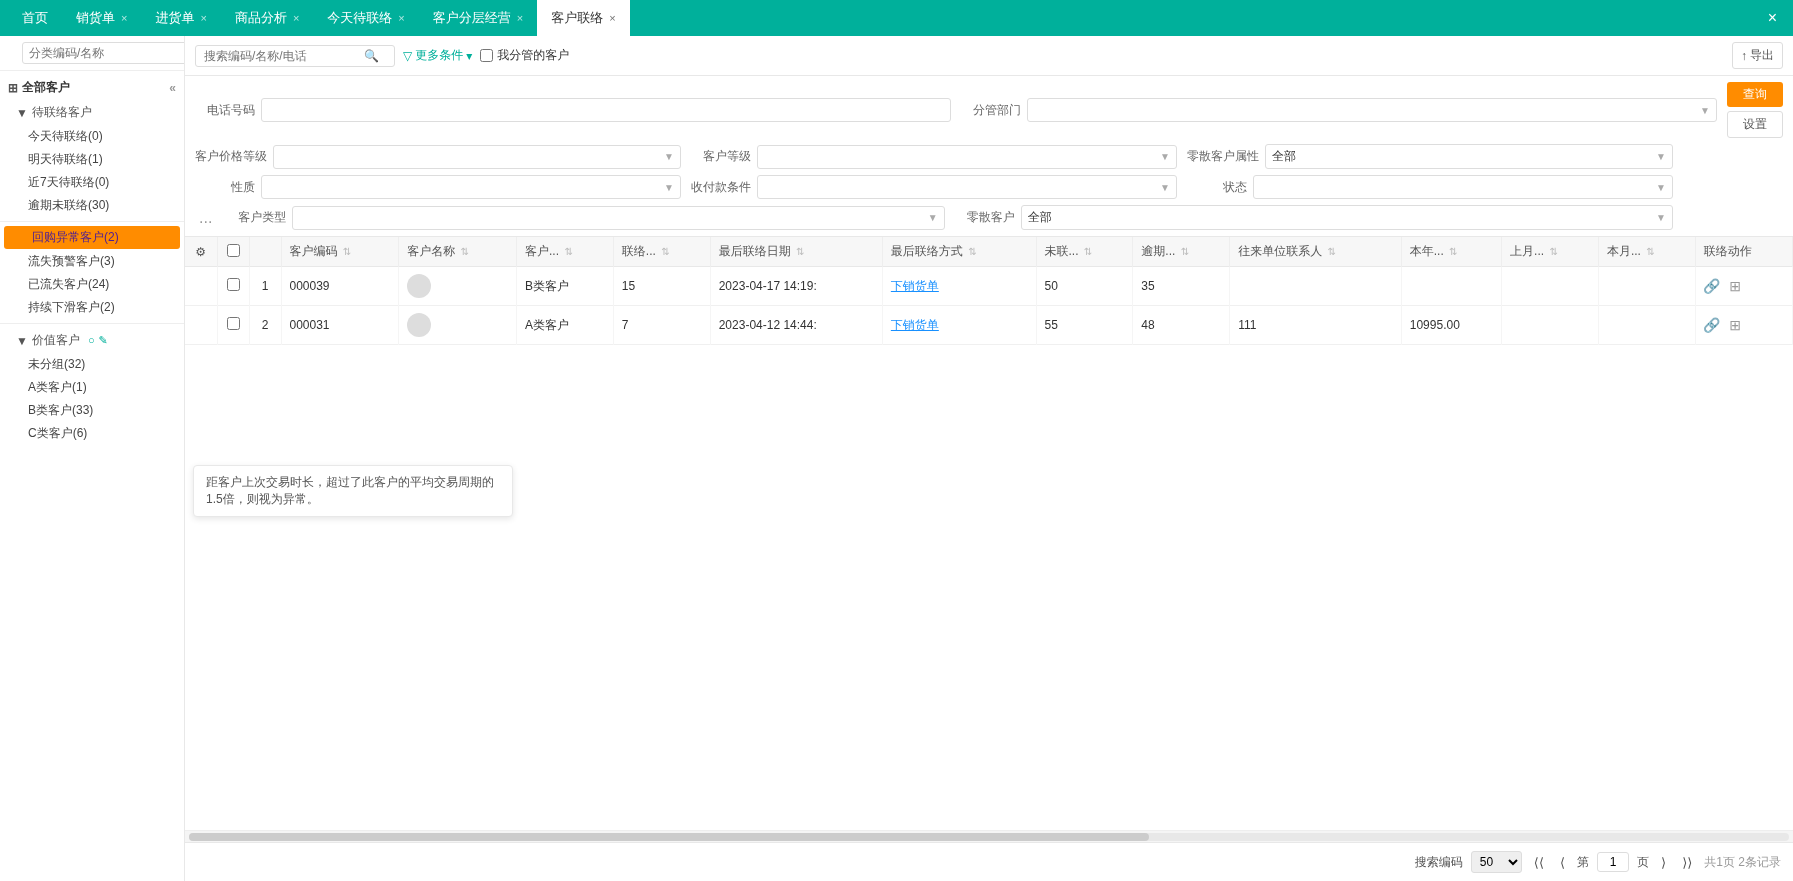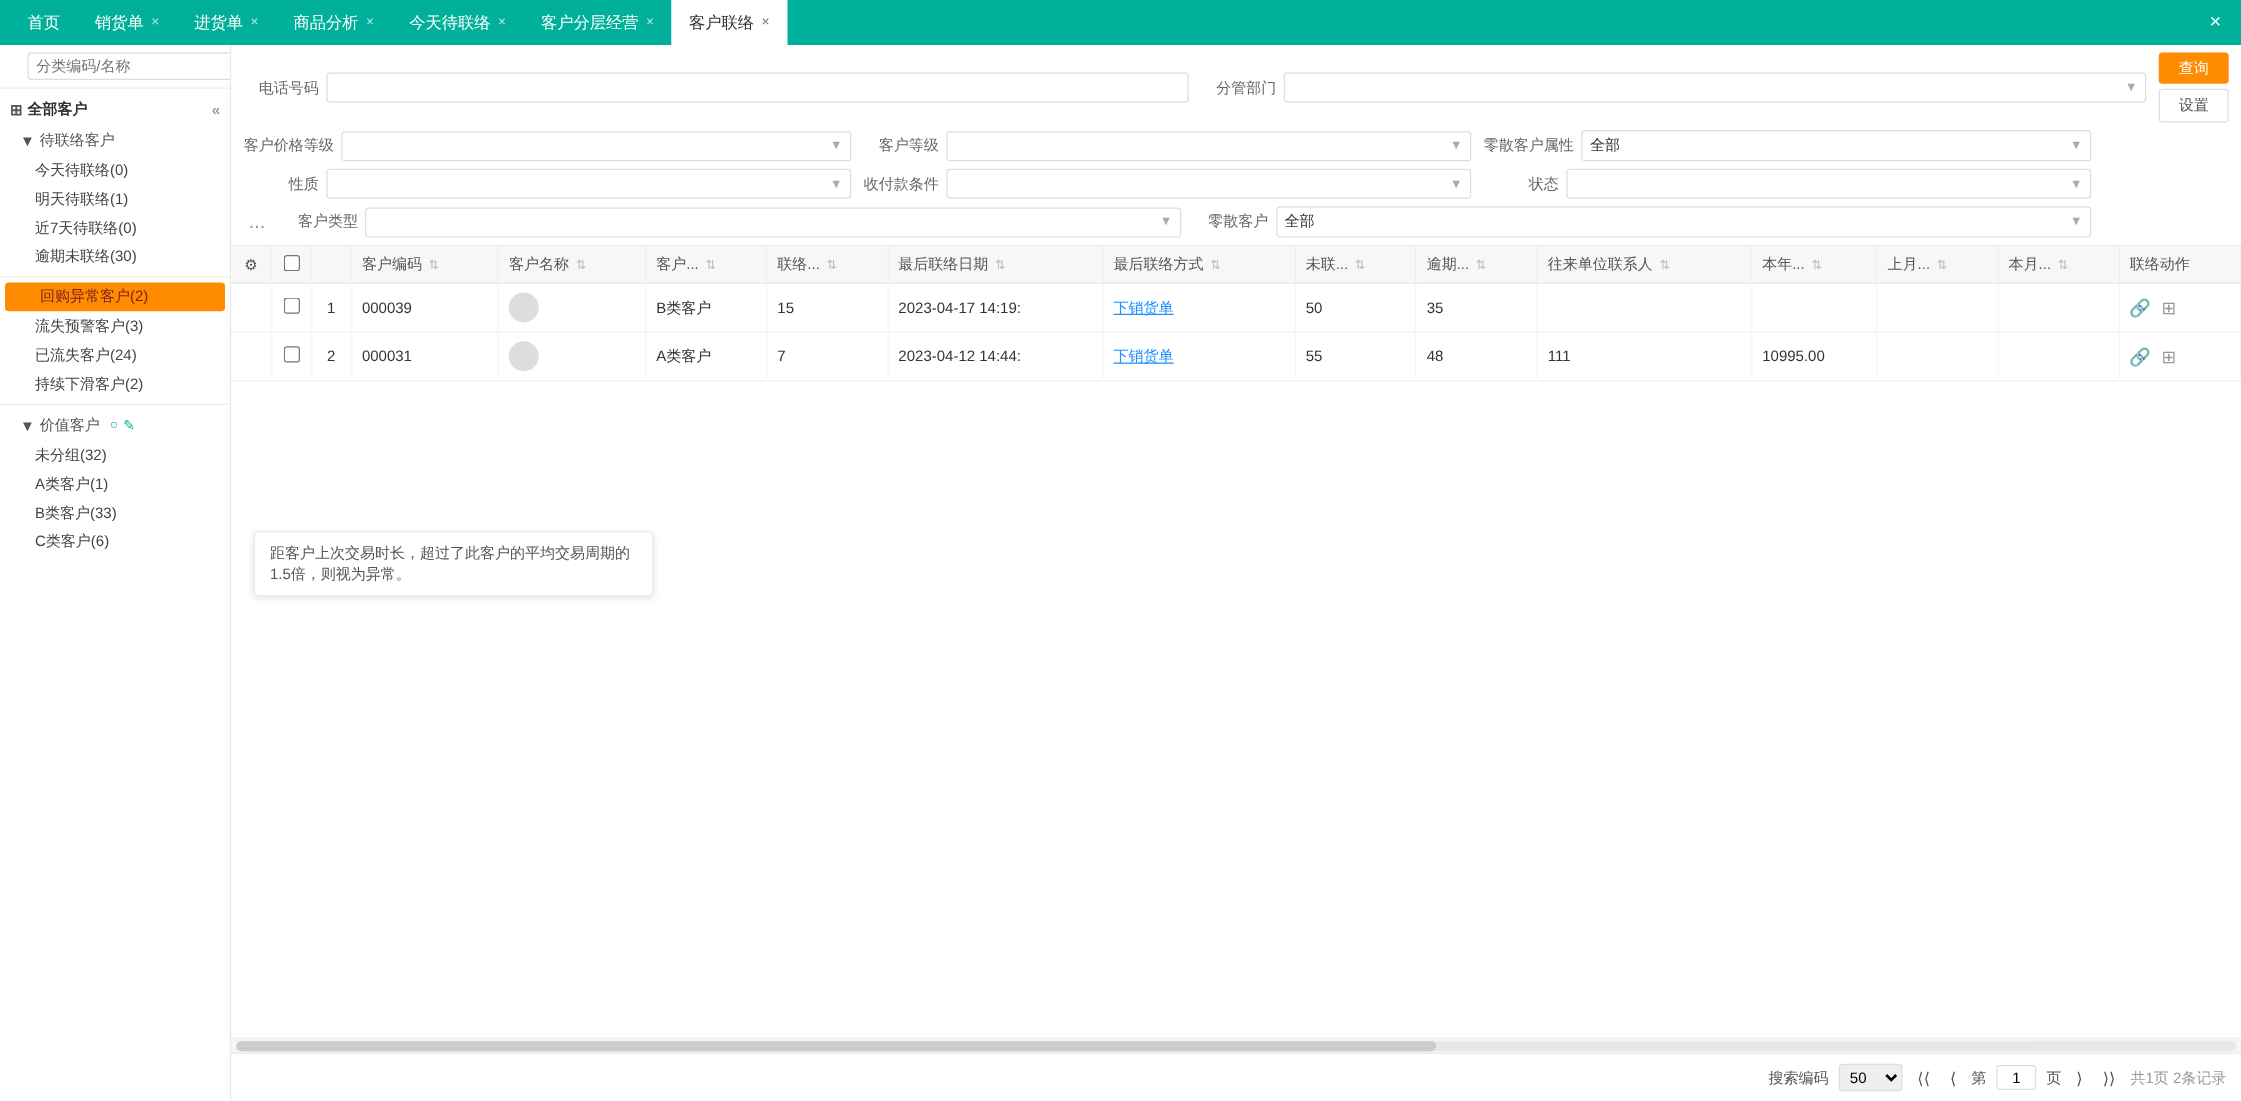--- a/index.html
+++ b/index.html
@@ -55,21 +55,21 @@
     .tree-section-title {
       display: flex; align-items: center;
       padding: 4px 8px 4px 16px; font-size: 12px; color: #555;
       cursor: pointer;
     }
     .tree-section-title .arrow { margin-right: 4px; }
     .tree-item {
       padding: 3px 8px 3px 28px; font-size: 12px; color: #444;
       cursor: pointer; white-space: nowrap;
     }
-    .tree-item.active { background: #ff8c00; color: #7f1d1d; border-radius: 3px; margin: 1px 4px; }
+    .tree-item.active { background: #ff8c00; color: #4c1d95; border-radius: 3px; margin: 1px 4px; }
     .tree-divider { height: 1px; background: #eee; margin: 4px 0; }
     .value-section {
       display: flex; align-items: center;
       padding: 4px 8px 4px 16px; font-size: 12px; color: #555;
     }
     .value-section .arrow { margin-right: 4px; }
     .value-edit-btns { display: flex; gap: 4px; margin-left: 8px; }
     .value-edit-btns span { cursor: pointer; color: #00b09b; font-size: 11px; }
 
     
@@ -191,21 +191,21 @@
     }
     .pagination .page-btn:disabled { color: #ccc; cursor: default; }
     .pagination .page-input {
       width: 32px; border: 1px solid #ddd; border-radius: 3px;
       text-align: center; padding: 2px; font-size: 12px; outline: none;
     }
     .pagination .total-info { color: #999; }
 
     
     .tooltip-box {
-      position: absolute; top: 228px; left: 18px;
+      position: absolute; top: 228px; left: 8px;
       background: #fff; border: 1px solid #e8e8e8;
       padding: 8px 12px; border-radius: 4px;
       font-size: 12px; color: #555; max-width: 320px;
       box-shadow: 0 2px 6px rgba(0,0,0,0.1);
       z-index: 100;
     }
 
     
     .table-wrapper::-webkit-scrollbar { height: 8px; width: 8px; }
     .table-wrapper::-webkit-scrollbar-track { background: #f1f1f1; }
@@ -327,20 +327,40 @@
         <span>B类客户(33)</span>
       </div>
       <div class="tree-item">
         <span>C类客户(6)</span>
       </div>
     </div>
   </div>
 
   <div class="content">
 
+    <div class="toolbar">
+      <div class="search-box">
+        <input type="text" placeholder="搜索编码/名称/电话" style="">
+        <span class="search-icon">🔍</span>
+      </div>
+      <div class="more-conditions">
+        <span>▽</span>
+        <span>更多条件</span>
+        <span>▾</span>
+      </div>
+      <div class="my-customers">
+        <input type="checkbox" style="">
+        <span>我分管的客户</span>
+      </div>
+      <div class="spacer"></div>
+      <div class="export-btn">
+        <span>↑</span>
+        <span>导出</span>
+      </div>
+    </div>
 
     <div class="filter-area">
 
       <div class="filter-row">
         <div class="filter-item">
           <label>电话号码</label>
           <input class="filter-input" type="text" style="flex: 1.5 1 0%;">
         </div>
         <div class="filter-item">
           <label>分管部门</label>

